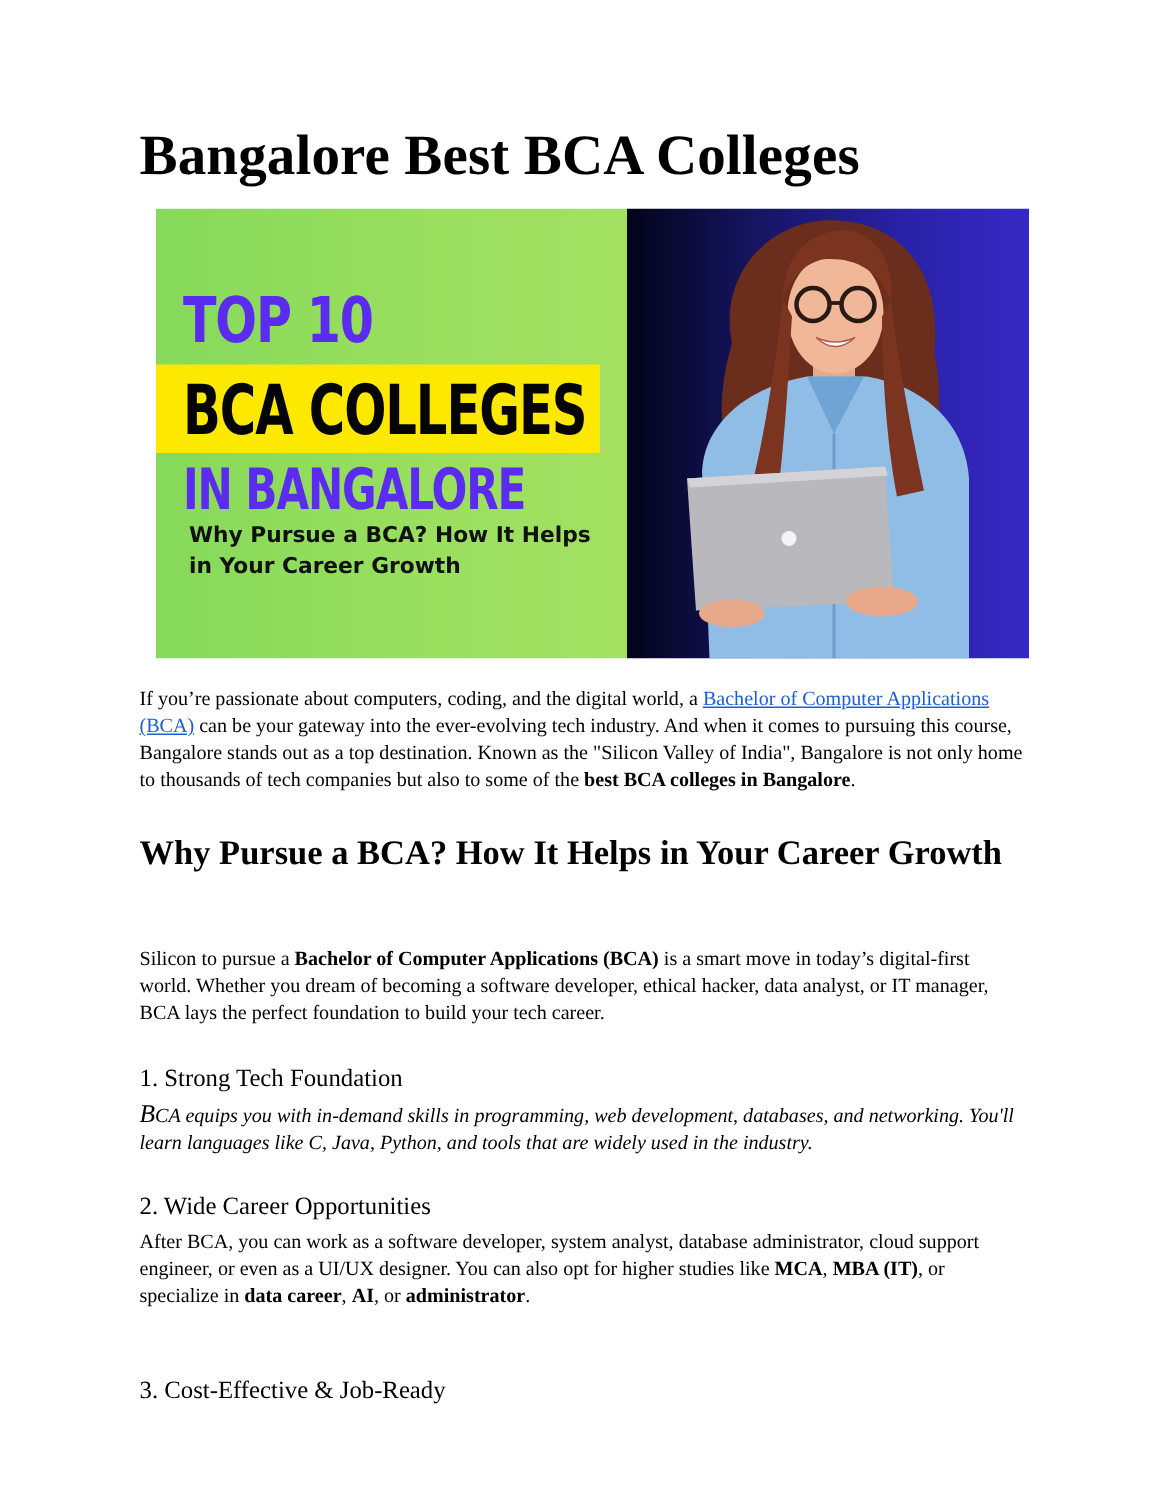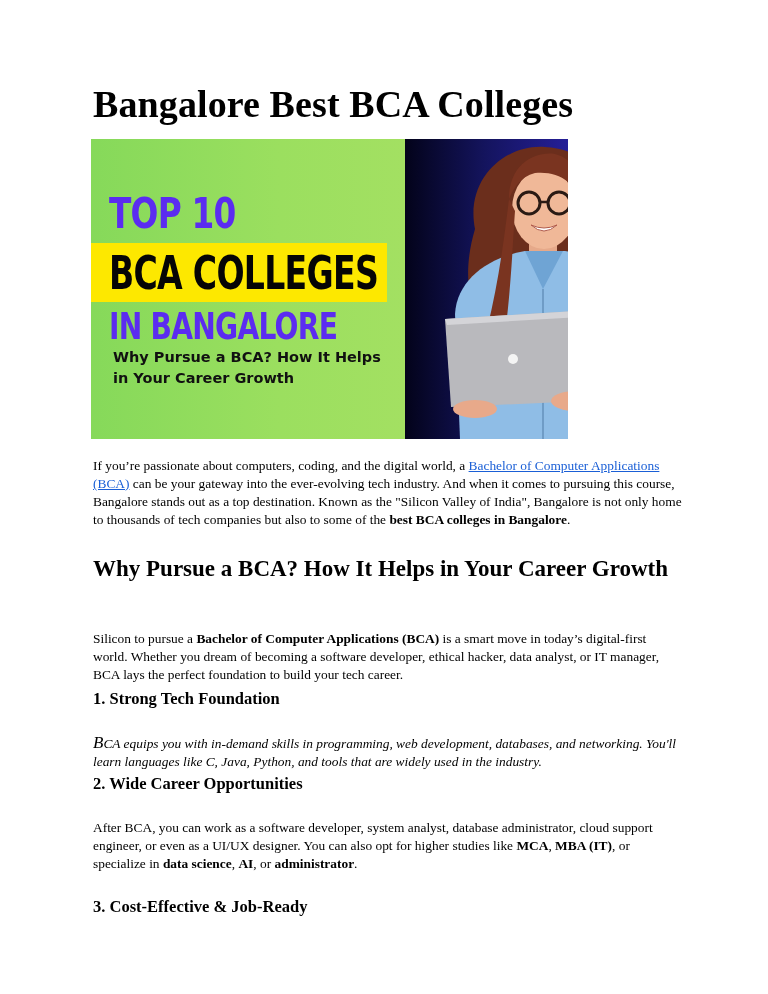--- a/index.html
+++ b/index.html
@@ -7,21 +7,21 @@
   body { font-family: "Liberation Serif", "DejaVu Serif", serif; color: #000; position: relative; }
 
   h1.title {
     position: absolute; left: 93px; top: 82px;
     font-family: Liberation Serif, serif; font-weight: bold;
     font-size: 38px; line-height: 44px; letter-spacing: 0.1px;
   }
 
   
   .hero {
-    position: absolute; left: 91px; top: 139px; width: 477px; height: 300px; overflow: hidden;
+    position: absolute; left: 104px; top: 139px; width: 582px; height: 300px; overflow: hidden;
   }
   .hero-left {
     position: absolute; left: 0; top: 0; width: 314px; height: 300px;
     background: linear-gradient(90deg, #86d95a 0%, #9bdf5f 60%, #a3e062 100%);
   }
   .hero-right {
     position: absolute; left: 314px; top: 0; width: 268px; height: 300px;
     background: linear-gradient(90deg, #03031a 0%, #14145e 30%, #2a22a8 70%, #3628c4 100%);
   }
   .hero-top10 {
@@ -61,21 +61,21 @@
   }
   .para a { color: #1a5fd6; text-decoration: underline; }
   .para b { font-weight: bold; }
 
   h2.section {
     position: absolute; left: 93px; width: 590px;
     font-weight: bold; font-size: 23px; line-height: 28px;
   }
   h3.sub {
     position: absolute; left: 93px; width: 590px;
-    font-weight: bold; font-size: 16.5px; line-height: 20px;
+    font-weight: normal; font-size: 16.5px; line-height: 20px; margin-top: 20px;
   }
   .dropcap { font-size: 17px; }
 </style>
 </head>
 <body>
 
 <h1 class="title">Bangalore Best BCA Colleges</h1>
 
 <div class="hero">
   <div class="hero-left"></div>
@@ -127,16 +127,16 @@
   <span>Silicon to pursue a </span><b>Bachelor of Computer Applications (BCA)</b><span> is a smart move in today’s digital-first world. Whether you dream of becoming a software developer, ethical hacker, data analyst, or IT manager, BCA lays the perfect foundation to build your tech career.</span>
 </p>
 
 <h3 class="sub" style="top:689px;">1. Strong Tech Foundation</h3>
 <p class="para" style="top:734px;font-style:italic;">
   <span class="dropcap">B</span><span>CA equips you with in-demand skills in programming, web development, databases, and networking. You'll learn languages like C, Java, Python, and tools that are widely used in the industry.</span>
 </p>
 
 <h3 class="sub" style="top:774px;">2. Wide Career Opportunities</h3>
 <p class="para" style="top:819px;">
-  <span>After BCA, you can work as a software developer, system analyst, database administrator, cloud support engineer, or even as a UI/UX designer. You can also opt for higher studies like </span><b>MCA</b><span>, </span><b>MBA (IT)</b><span>, or specialize in </span><b>data science</b><span>, </span><b>AI</b><span>, or </span><b>administrator</b><span>.</span>
+  <span>After BCA, you can work as a software developer, system analyst, database administrator, cloud support engineer, or even as a UI/UX designer. You can also opt for higher studies like </span><b>MCA</b><span>, </span><b>MBA (IT)</b><span>, or specialize in </span><b>data career</b><span>, </span><b>AI</b><span>, or </span><b>administrator</b><span>.</span>
 </p>
 
 <h3 class="sub" style="top:897px;">3. Cost-Effective &amp; Job-Ready</h3>
 
 </body></html>

